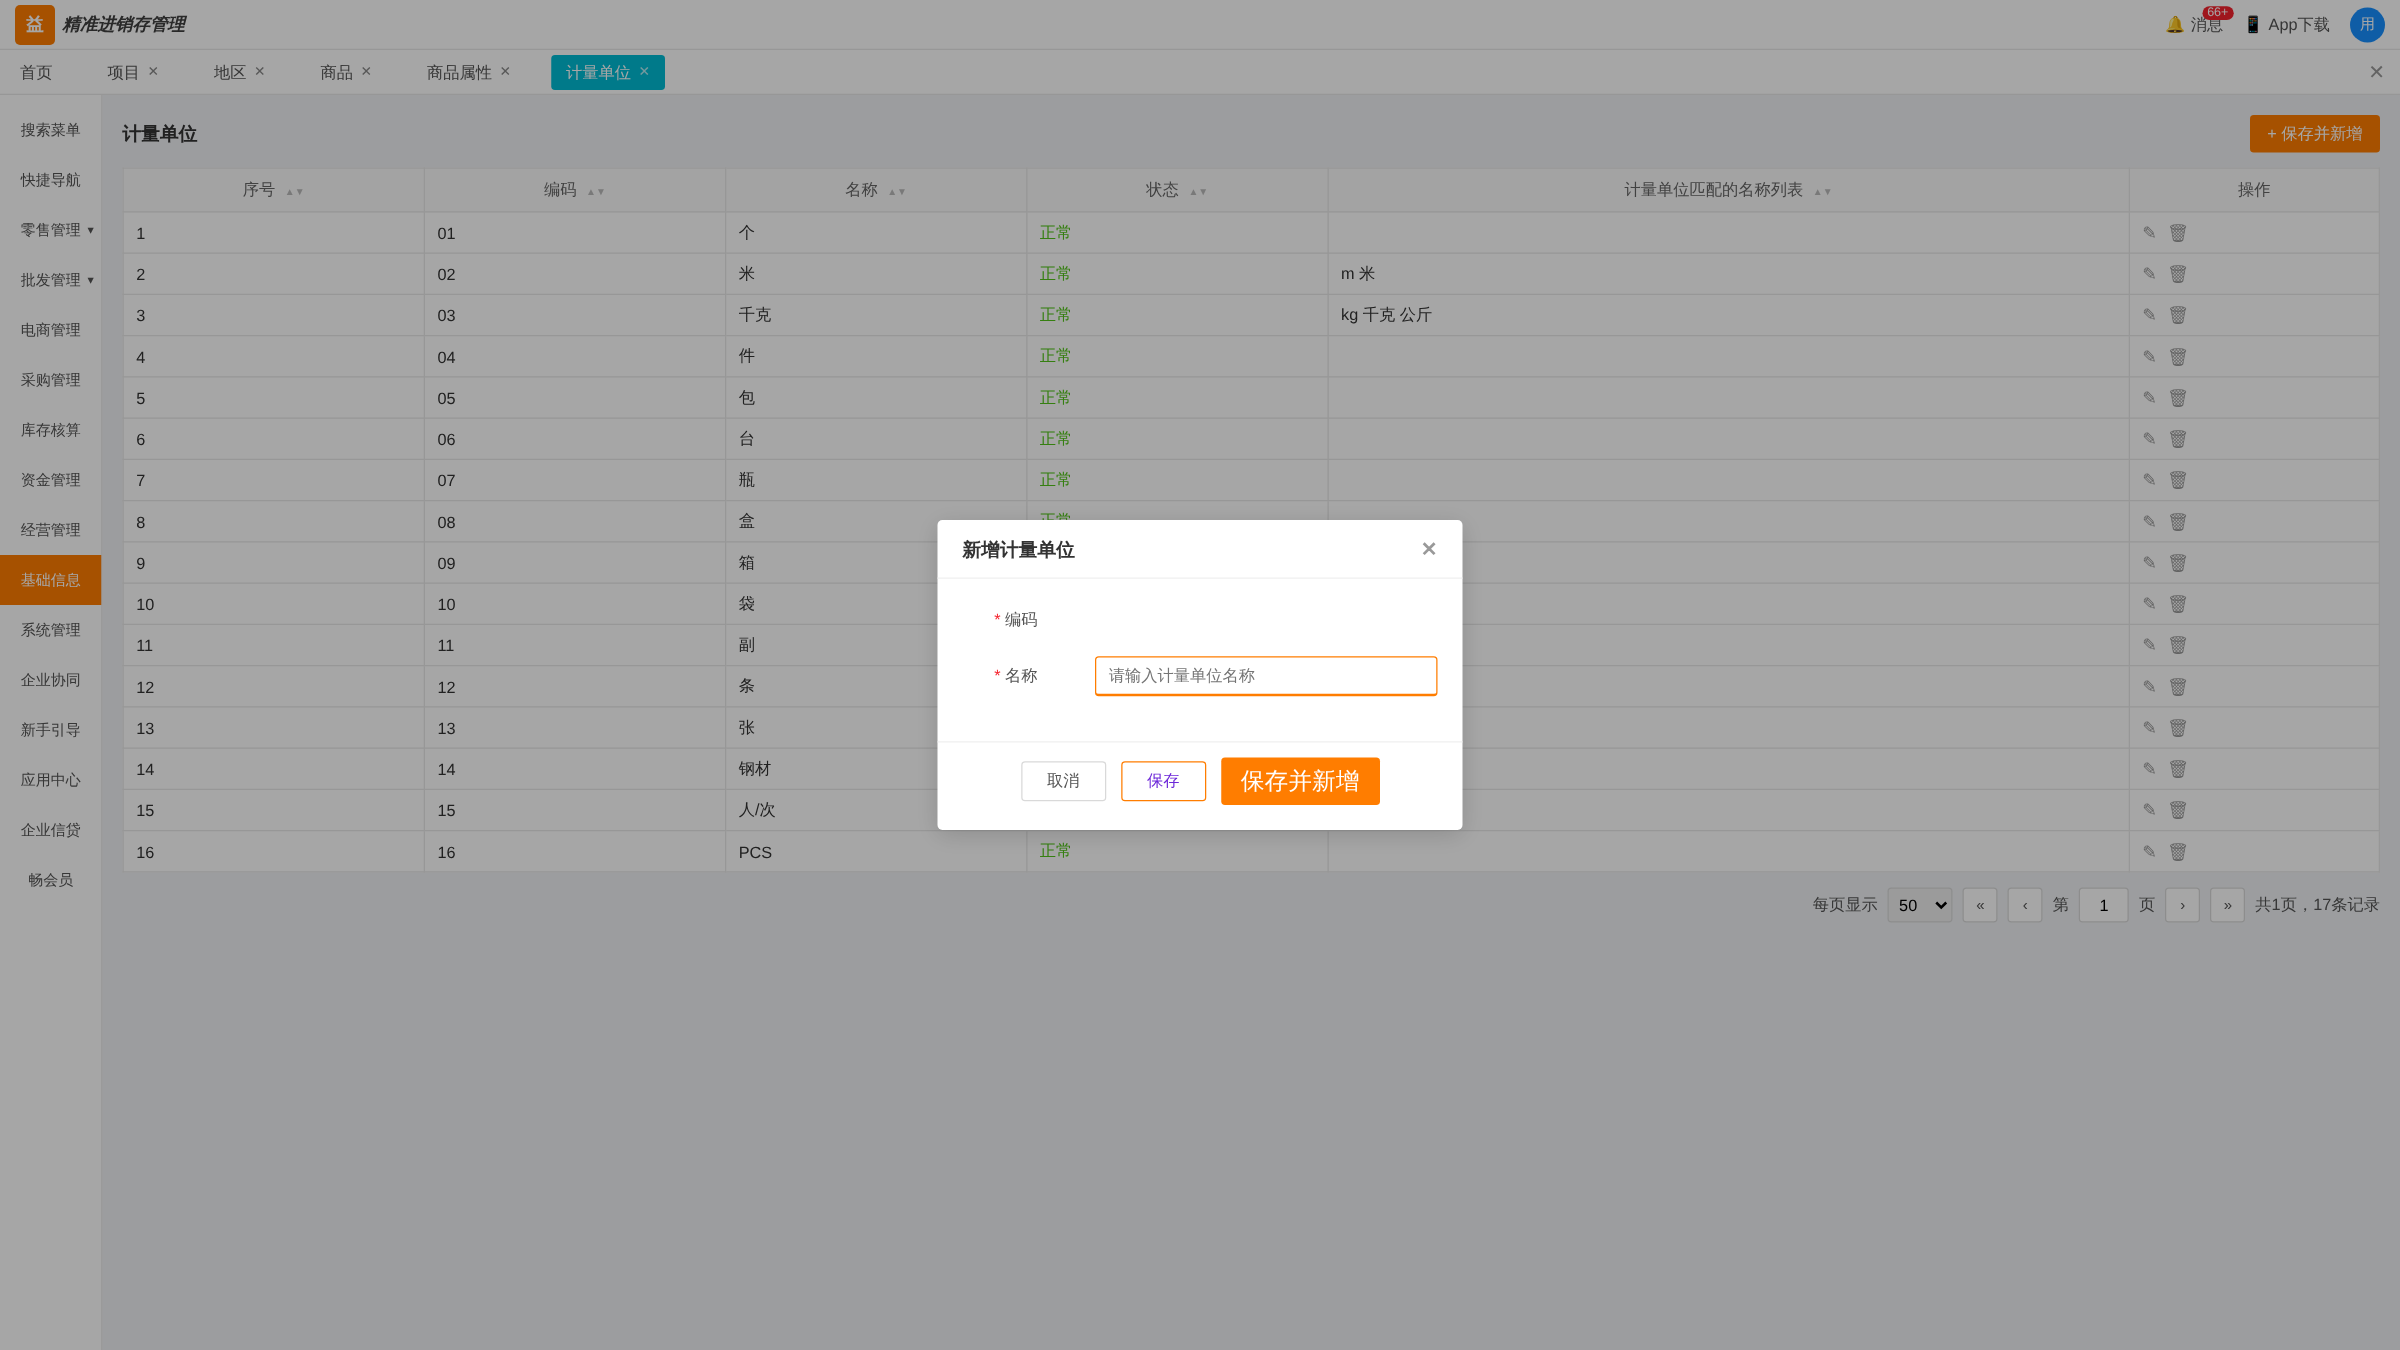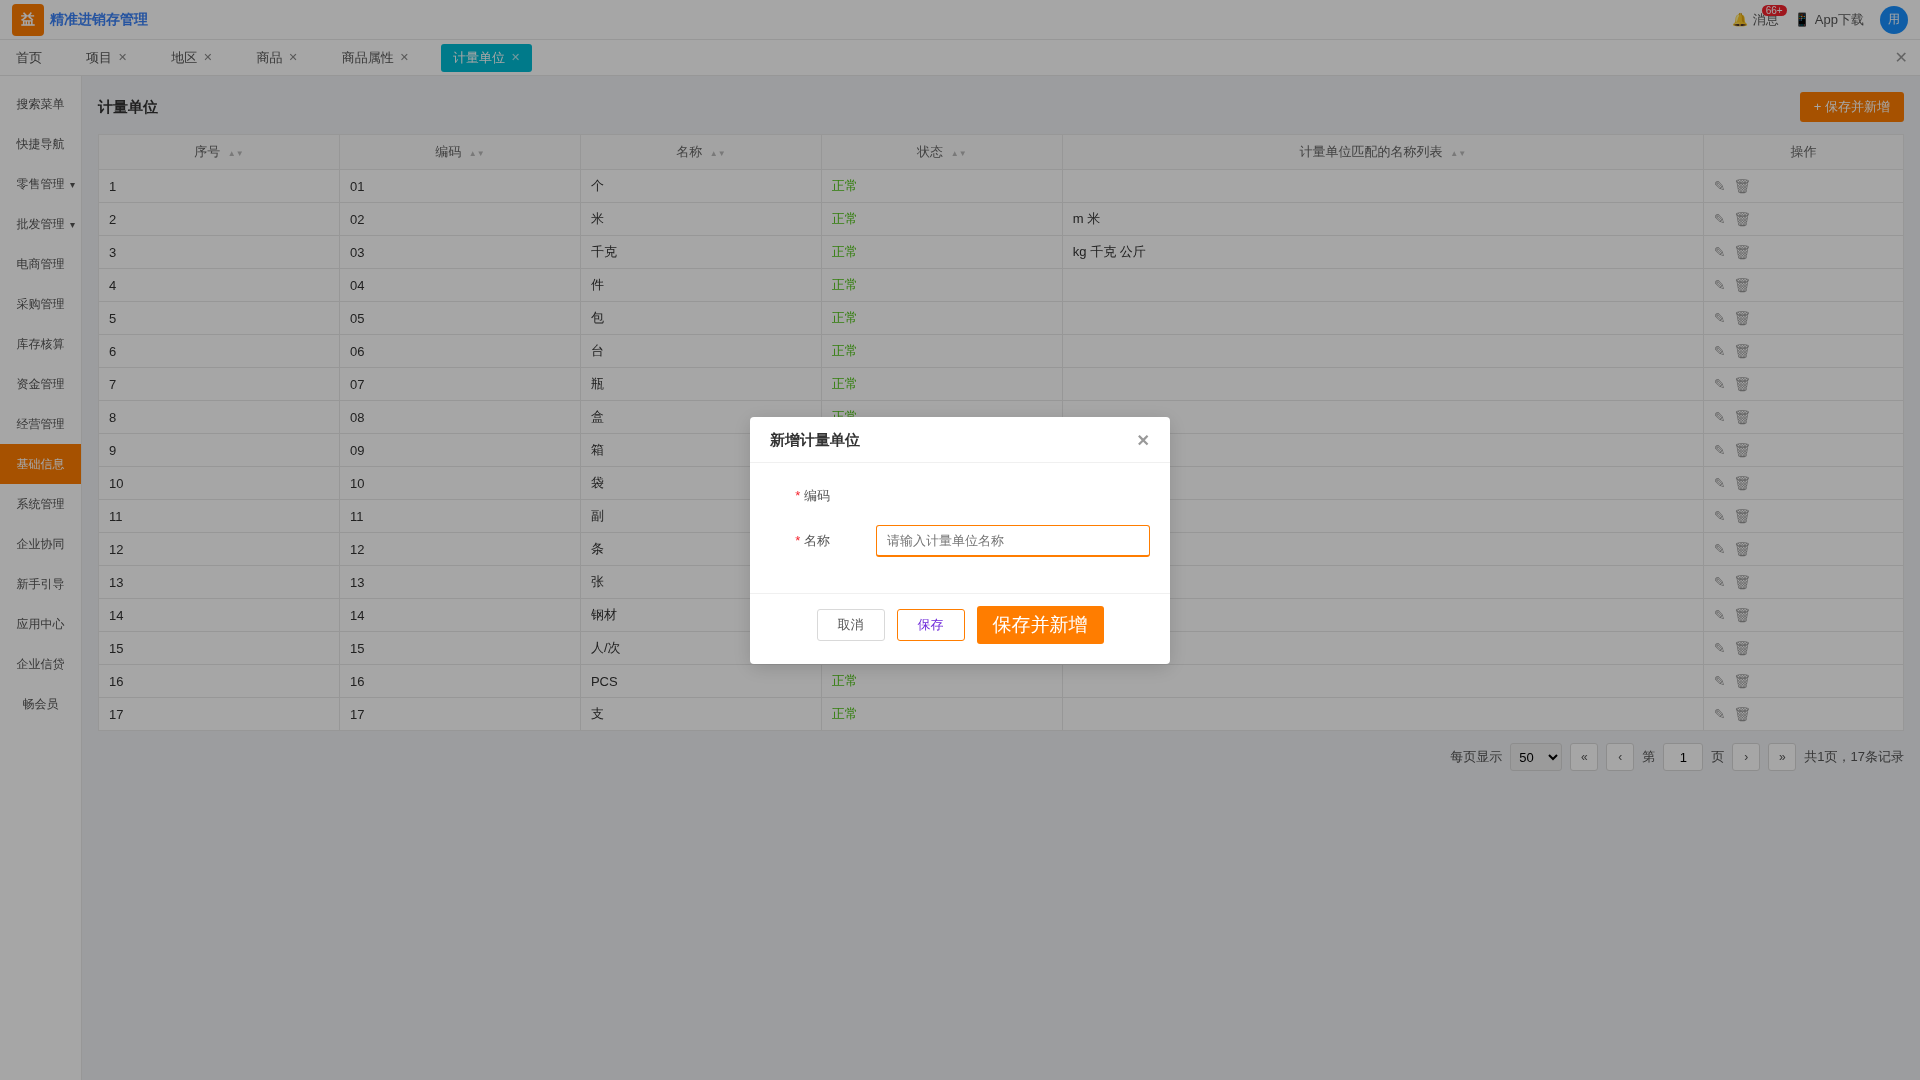--- a/index.html
+++ b/index.html
@@ -11,21 +11,21 @@
       background: #fff;
       display: flex;
       align-items: center;
       justify-content: space-between;
       padding: 0 12px;
       border-bottom: 1px solid #e8e8e8;
     }
     .top-bar-left { display: flex; align-items: center; gap: 8px; }
     .logo-area { display: flex; align-items: center; gap: 6px; }
     .logo-icon { width: 32px; height: 32px; background: #ff7d00; border-radius: 4px; display: flex; align-items: center; justify-content: center; color: #fff; font-weight: bold; font-size: 14px; }
-    .logo-text { color: #3b82f6; font-weight: bold; font-size: 14px; }
+    .logo-text { color: #404040; font-weight: bold; font-size: 14px; font-style: italic; }
     .top-bar-right { display: flex; align-items: center; gap: 16px; font-size: 13px; color: #555; }
     .badge-btn { position: relative; display: flex; align-items: center; gap: 4px; }
     .badge { position: absolute; top: -6px; right: -8px; background: #f5222d; color: #fff; font-size: 10px; border-radius: 8px; padding: 0 4px; min-width: 16px; text-align: center; }
     .avatar { width: 28px; height: 28px; background: #1890ff; border-radius: 50%; display: flex; align-items: center; justify-content: center; color: #fff; font-size: 12px; }
 
     
     .nav-tabs {
       height: 36px;
       background: #fff;
       display: flex;
@@ -555,33 +555,20 @@
     <td>PCS</td>
     <td><span class="status-normal">正常</span></td>
     <td></td>
     <td>
       <div class="action-icons">
         <span class="action-icon">✎</span>
         <span class="action-icon">🗑</span>
       </div>
     </td>
   </tr>
-          <tr>
-    <td>17</td>
-    <td>17</td>
-    <td>支</td>
-    <td><span class="status-normal">正常</span></td>
-    <td></td>
-    <td>
-      <div class="action-icons">
-        <span class="action-icon">✎</span>
-        <span class="action-icon">🗑</span>
-      </div>
-    </td>
-  </tr>
         </tbody>
     </table>
 
     <div class="pagination">
       <span>每页显示</span>
       <select class="page-size-select">
         <option>50</option>
         <option>10</option>
         <option>20</option>
         <option>100</option>

